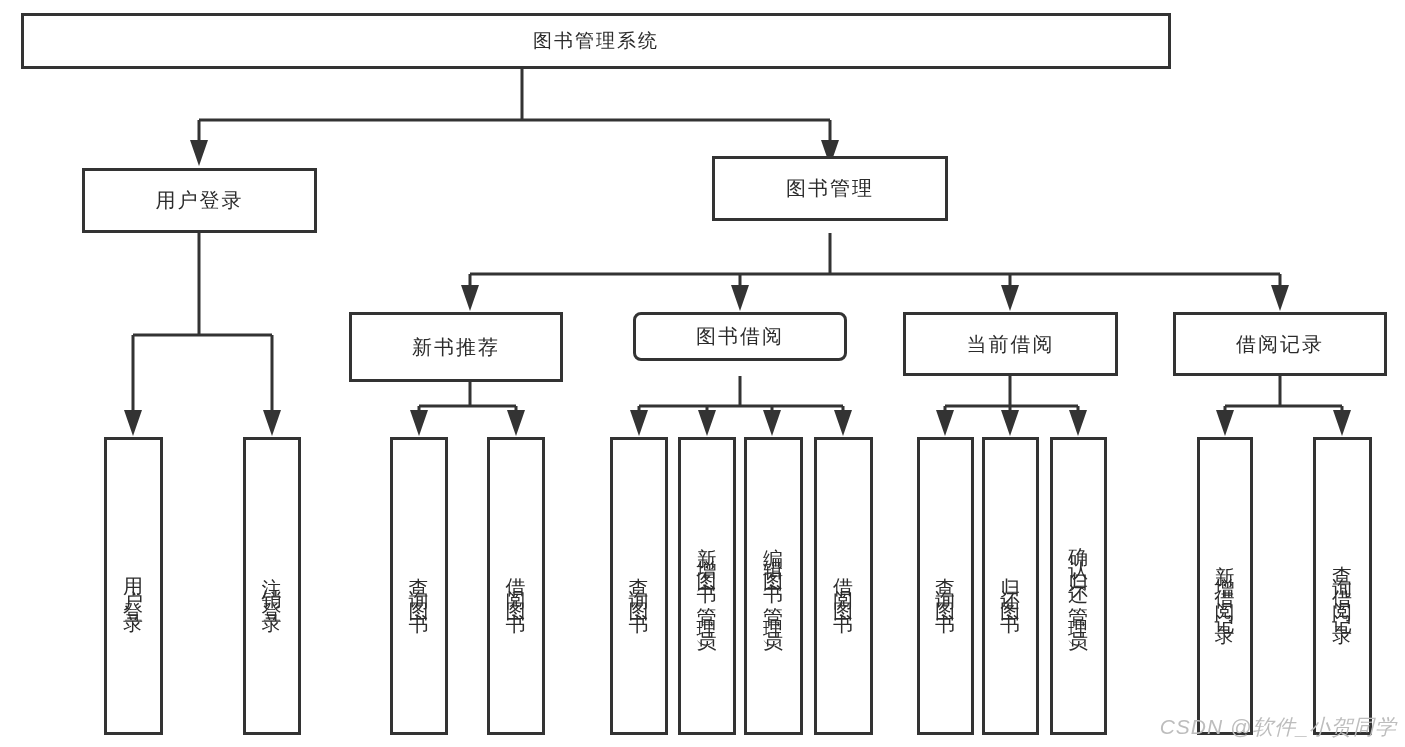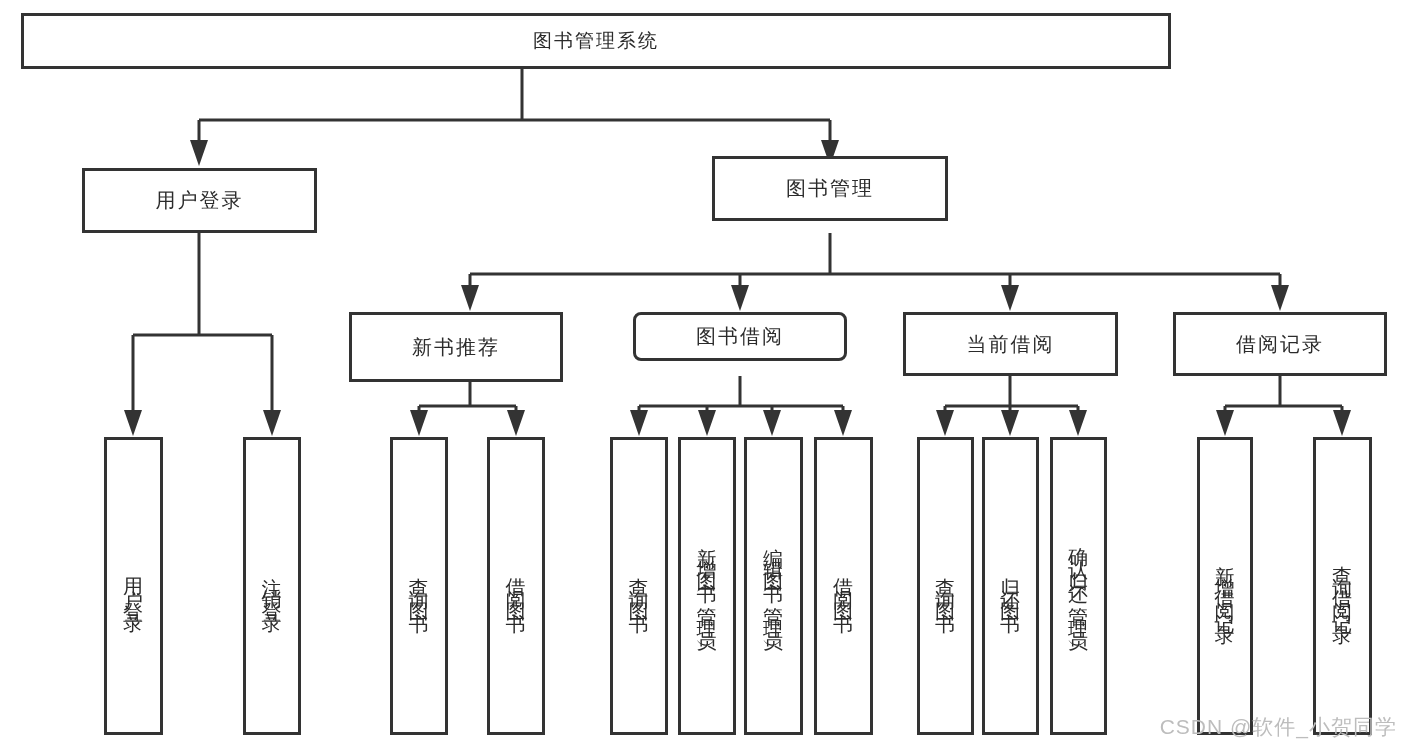--- a/index.html
+++ b/index.html
@@ -40,20 +40,21 @@
     display:flex;align-items:center;justify-content:center;
     writing-mode:vertical-lr;text-orientation:mixed;
     font-size:20px;letter-spacing:12px;color:var(--text-color);
     line-height:1;
   }
   .watermark{
     position:absolute;right:8px;bottom:6px;
     font-size:21px;letter-spacing:1px;
     color:var(--wm-color);
     z-index:5;
+    font-style:italic;
   }
 </style>
 </head>
 <body>
 
 <div class="canvas">
 
   <svg class="wires" viewBox="0 0 1405 747" xmlns="http://www.w3.org/2000/svg">
 
     <path d="M522 69 V120 M199 120 H830 M199 120 V142 M830 120 V142"></path>

